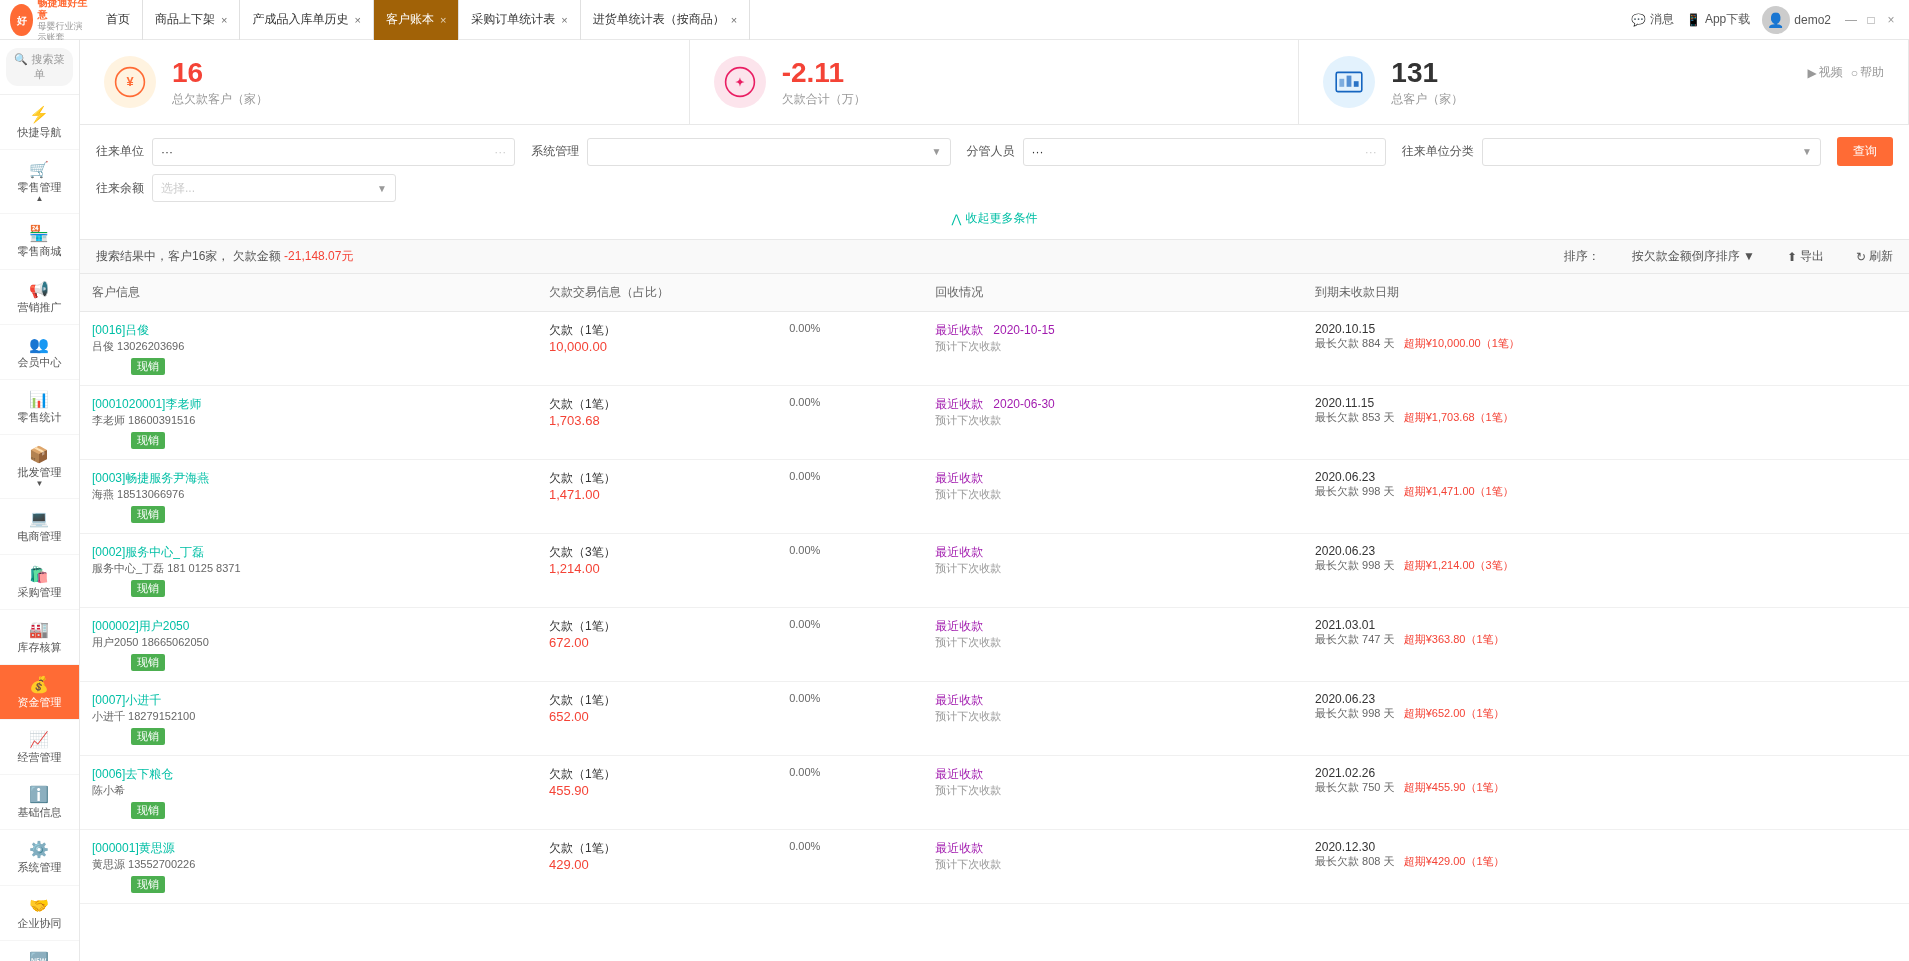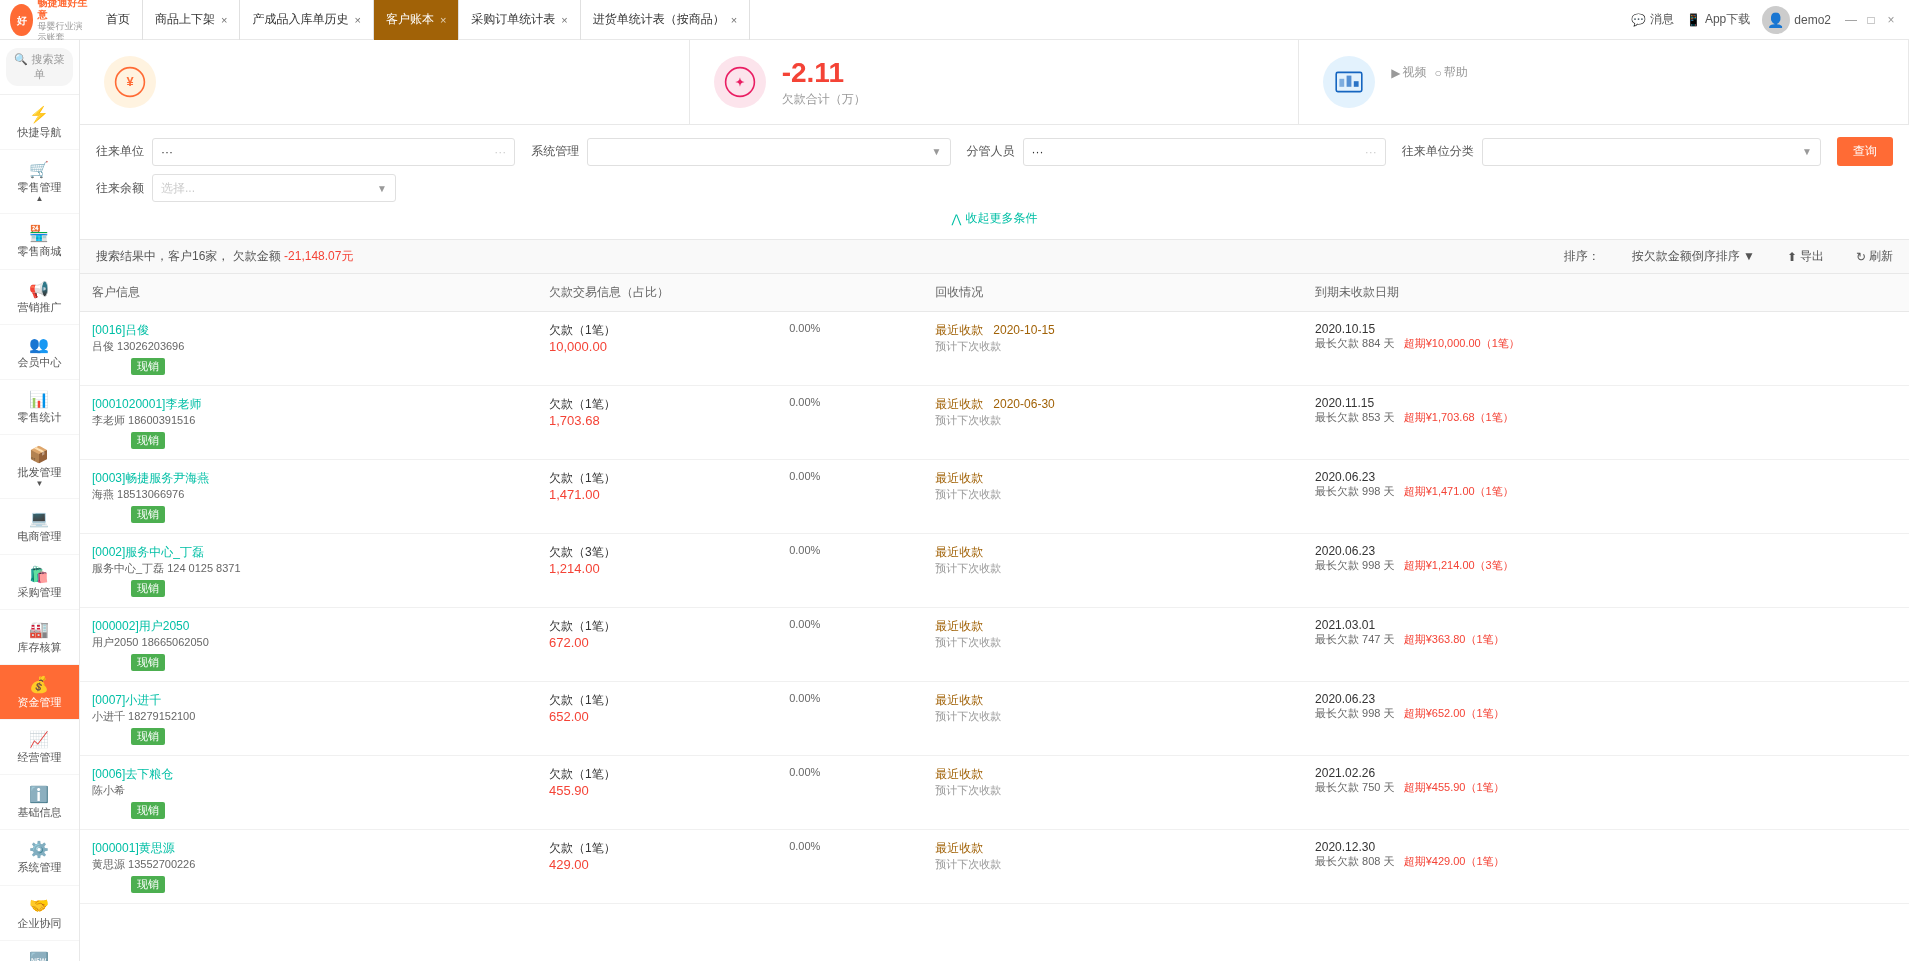--- a/index.html
+++ b/index.html
@@ -80,21 +80,21 @@
     .customer-id { color: #00bfa5; font-size: 12px; cursor: pointer; }
     .customer-phone { font-size: 11px; color: #666; }
     .tag { display: inline-block; padding: 1px 6px; border-radius: 2px; font-size: 11px; margin-top: 4px; margin-left: 39px; }
     .tag.green { background: #4caf50; color: white; }
     .amount-red { color: #f44336; font-size: 13px; }
     .amount-black { color: #333; font-size: 12px; }
     .percent { color: #666; font-size: 11px; }
     .overdue-text { color: #f44336; font-size: 11px; cursor: pointer; }
     .overdue-days { color: #666; font-size: 11px; }
     .date-text { color: #333; font-size: 12px; }
-    .latest-pay { font-size: 12px; color: #a16207; }
+    .latest-pay { font-size: 12px; color: #a21caf; }
     .next-pay { font-size: 11px; color: #999; }
 
     .scrollbar-thin::-webkit-scrollbar { width: 6px; }
     .scrollbar-thin::-webkit-scrollbar-thumb { background: #ddd; border-radius: 3px; }
   </style>
 </head>
 <body>
 
 <div class="app-container">
 
@@ -248,20 +248,24 @@
     <div class="content-area scrollbar-thin">
 
       <div class="stats-row">
 
         <div class="stat-card">
           <div class="stat-icon orange">
             <svg viewBox="0 0 40 40" fill="none">
               <circle cx="20" cy="20" r="18" stroke="#ff6b35" stroke-width="2" fill="#fff3e0"></circle>
               <text x="20" y="25" text-anchor="middle" fill="#ff6b35" font-size="16" font-weight="bold">¥</text>
             </svg>
+          </div>
+          <div class="stat-info">
+            <div class="stat-value red">16</div>
+            <div class="stat-label">总欠款客户（家）</div>
           </div>
         </div>
 
         <div class="stat-card">
           <div class="stat-icon pink">
             <svg viewBox="0 0 40 40" fill="none">
               <circle cx="20" cy="20" r="18" stroke="#e91e63" stroke-width="2" fill="#fce4ec"></circle>
               <text x="20" y="25" text-anchor="middle" fill="#e91e63" font-size="14" font-weight="bold">✦</text>
             </svg>
           </div>
@@ -272,20 +276,24 @@
         </div>
 
         <div class="stat-card">
           <div class="stat-icon blue">
             <svg viewBox="0 0 40 40" fill="none">
               <rect x="4" y="8" width="32" height="24" rx="2" stroke="#1565c0" stroke-width="2" fill="#e3f2fd"></rect>
               <rect x="8" y="16" width="6" height="10" fill="#1565c0" opacity="0.5"></rect>
               <rect x="17" y="12" width="6" height="14" fill="#1565c0" opacity="0.7"></rect>
               <rect x="26" y="19" width="6" height="7" fill="#1565c0" opacity="0.9"></rect>
             </svg>
+          </div>
+          <div class="stat-info">
+            <div class="stat-value dark">131</div>
+            <div class="stat-label">总客户（家）</div>
           </div>
           <div class="stat-right-btns">
             <span>
               <span>▶</span>
               <span>视频</span>
             </span>
             <span>
               <span>○</span>
               <span>帮助</span>
             </span>
@@ -440,21 +448,21 @@
       <div class="next-pay">预计下次收款</div>
     </td>
     <td>
       <div class="date-text">2020.06.23</div>
       <div class="overdue-days">最长欠款 998 天 &nbsp; <span class="overdue-text">超期¥1,471.00（1笔）</span></div>
     </td>
   </tr>
               <tr>
     <td>
       <div class="customer-id">[0002]服务中心_丁磊</div>
-      <div class="customer-phone">服务中心_丁磊  124 0125 8371</div>
+      <div class="customer-phone">服务中心_丁磊  181 0125 8371</div>
       <span class="tag green">现销</span>
     </td>
     <td>
       <div class="amount-black">欠款（3笔）</div>
       <div class="amount-red">1,214.00</div>
     </td>
     <td>
       <div class="percent">0.00%</div>
     </td>
     <td>

